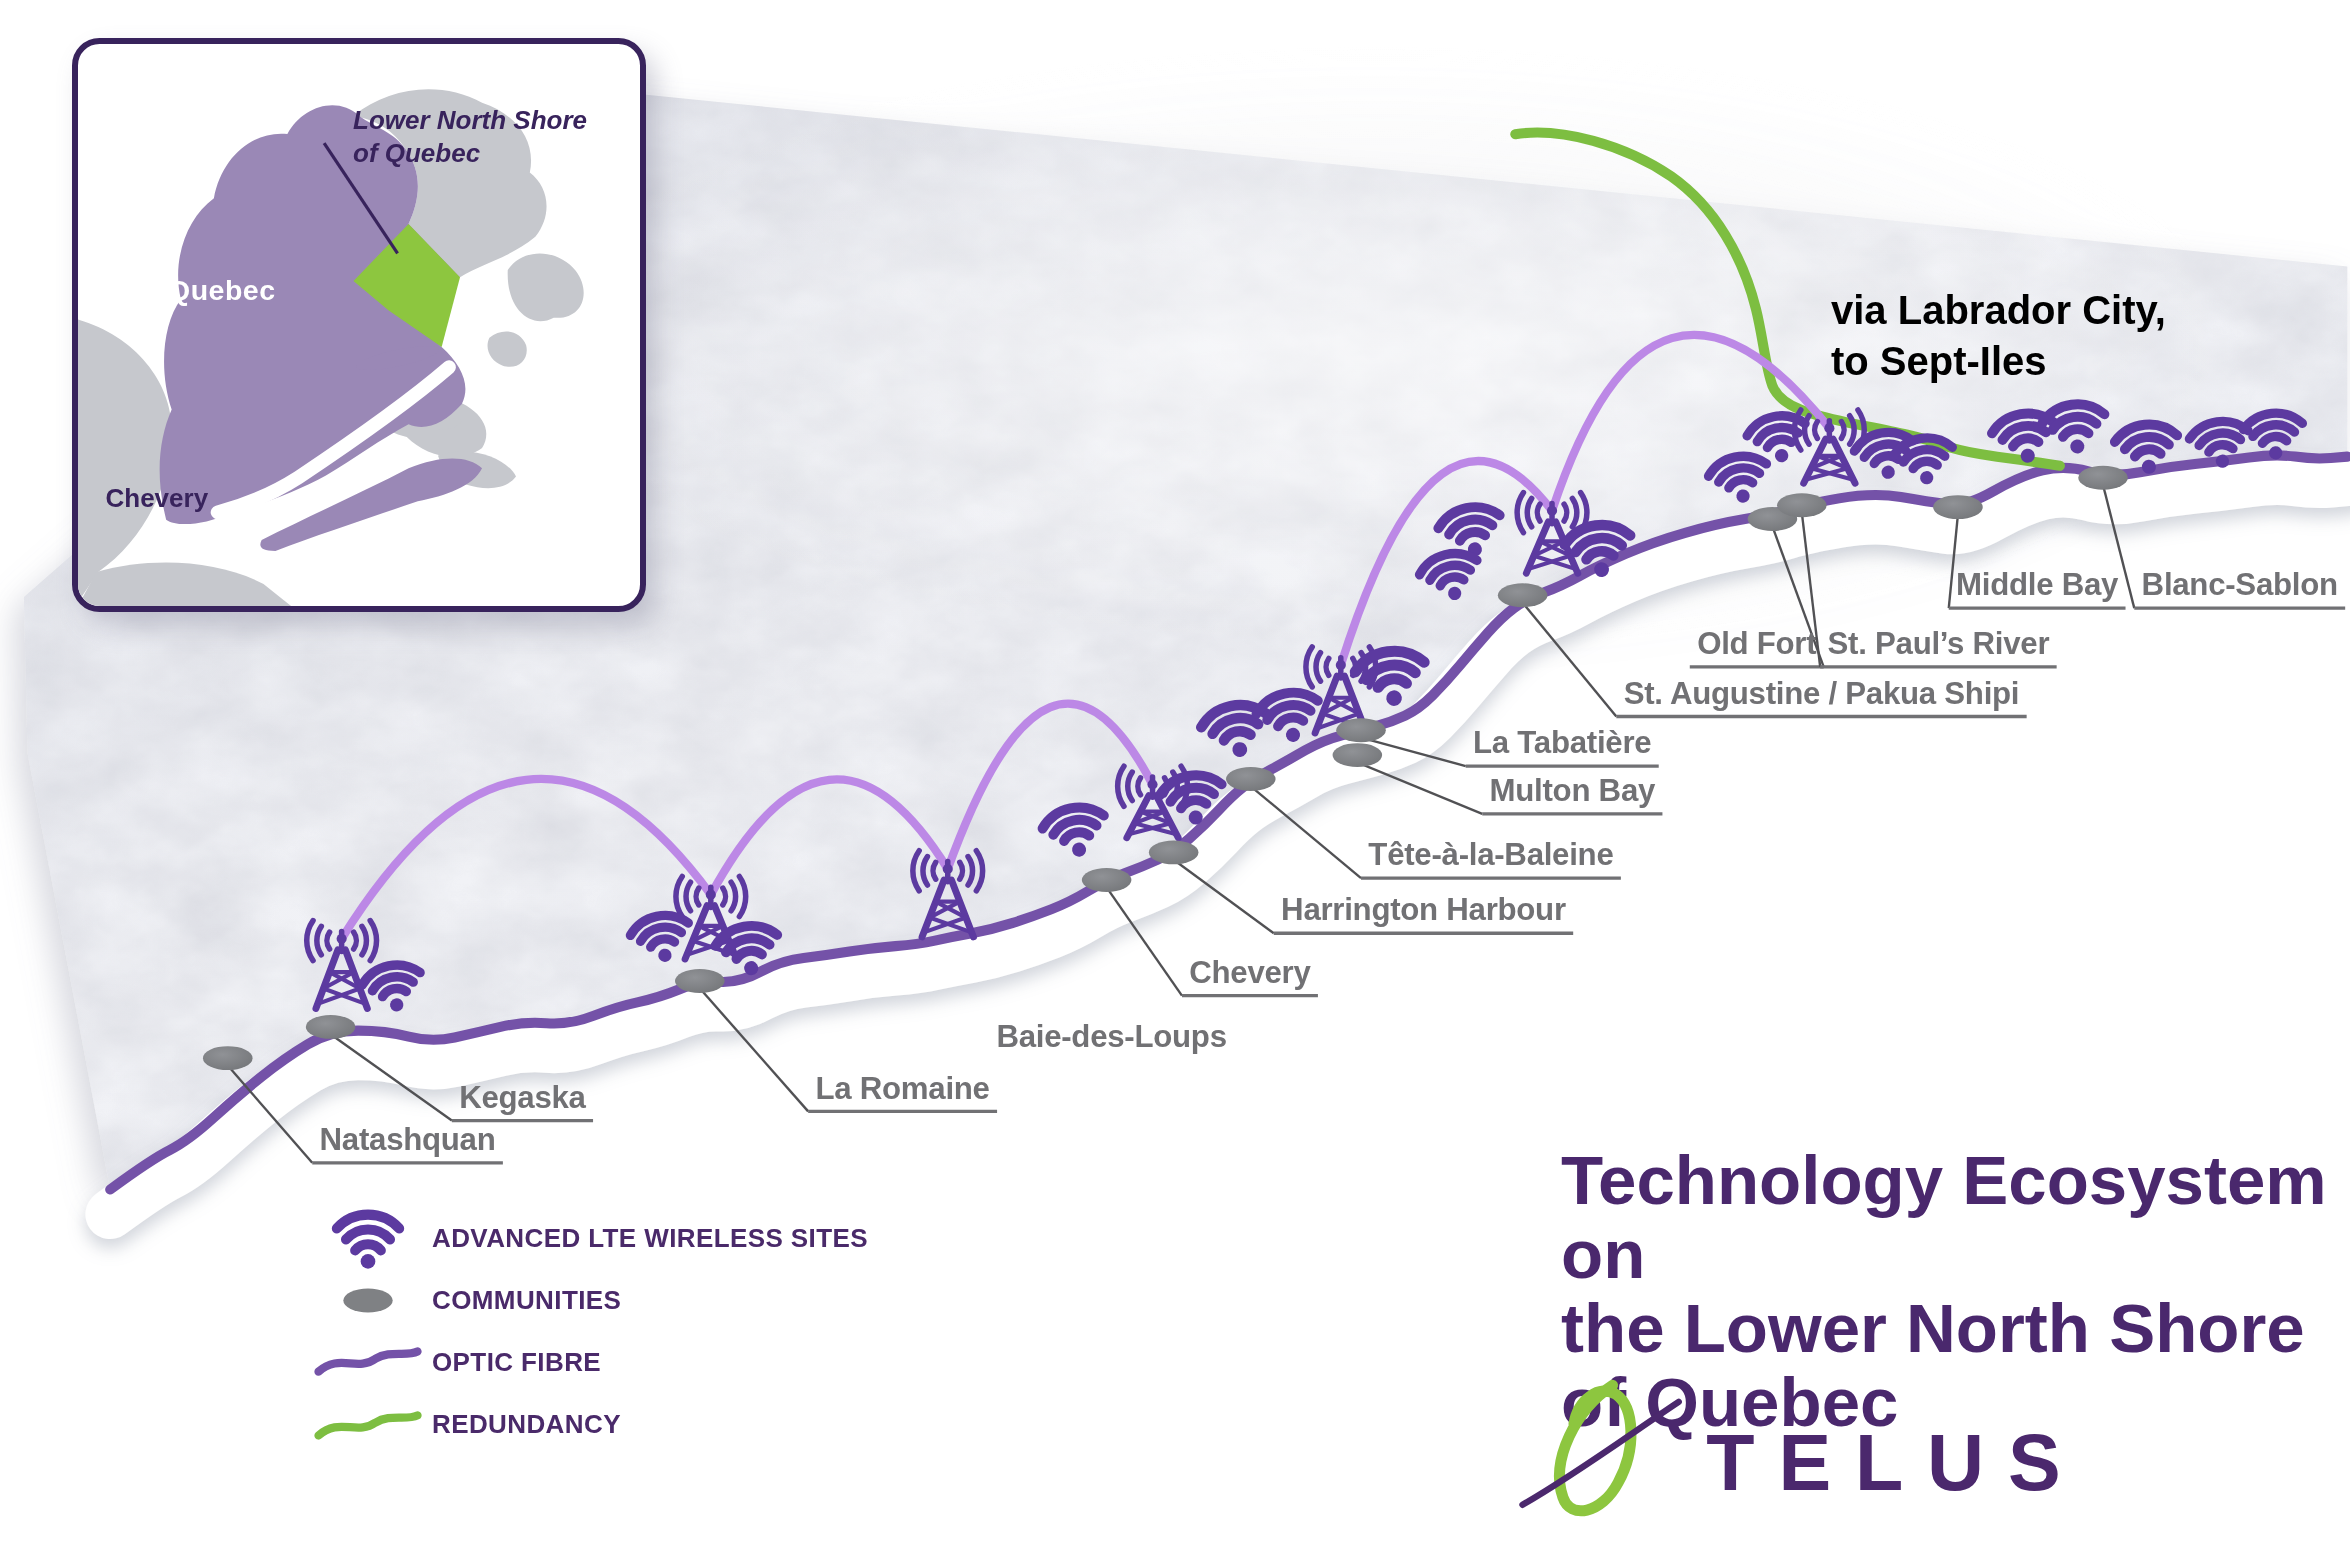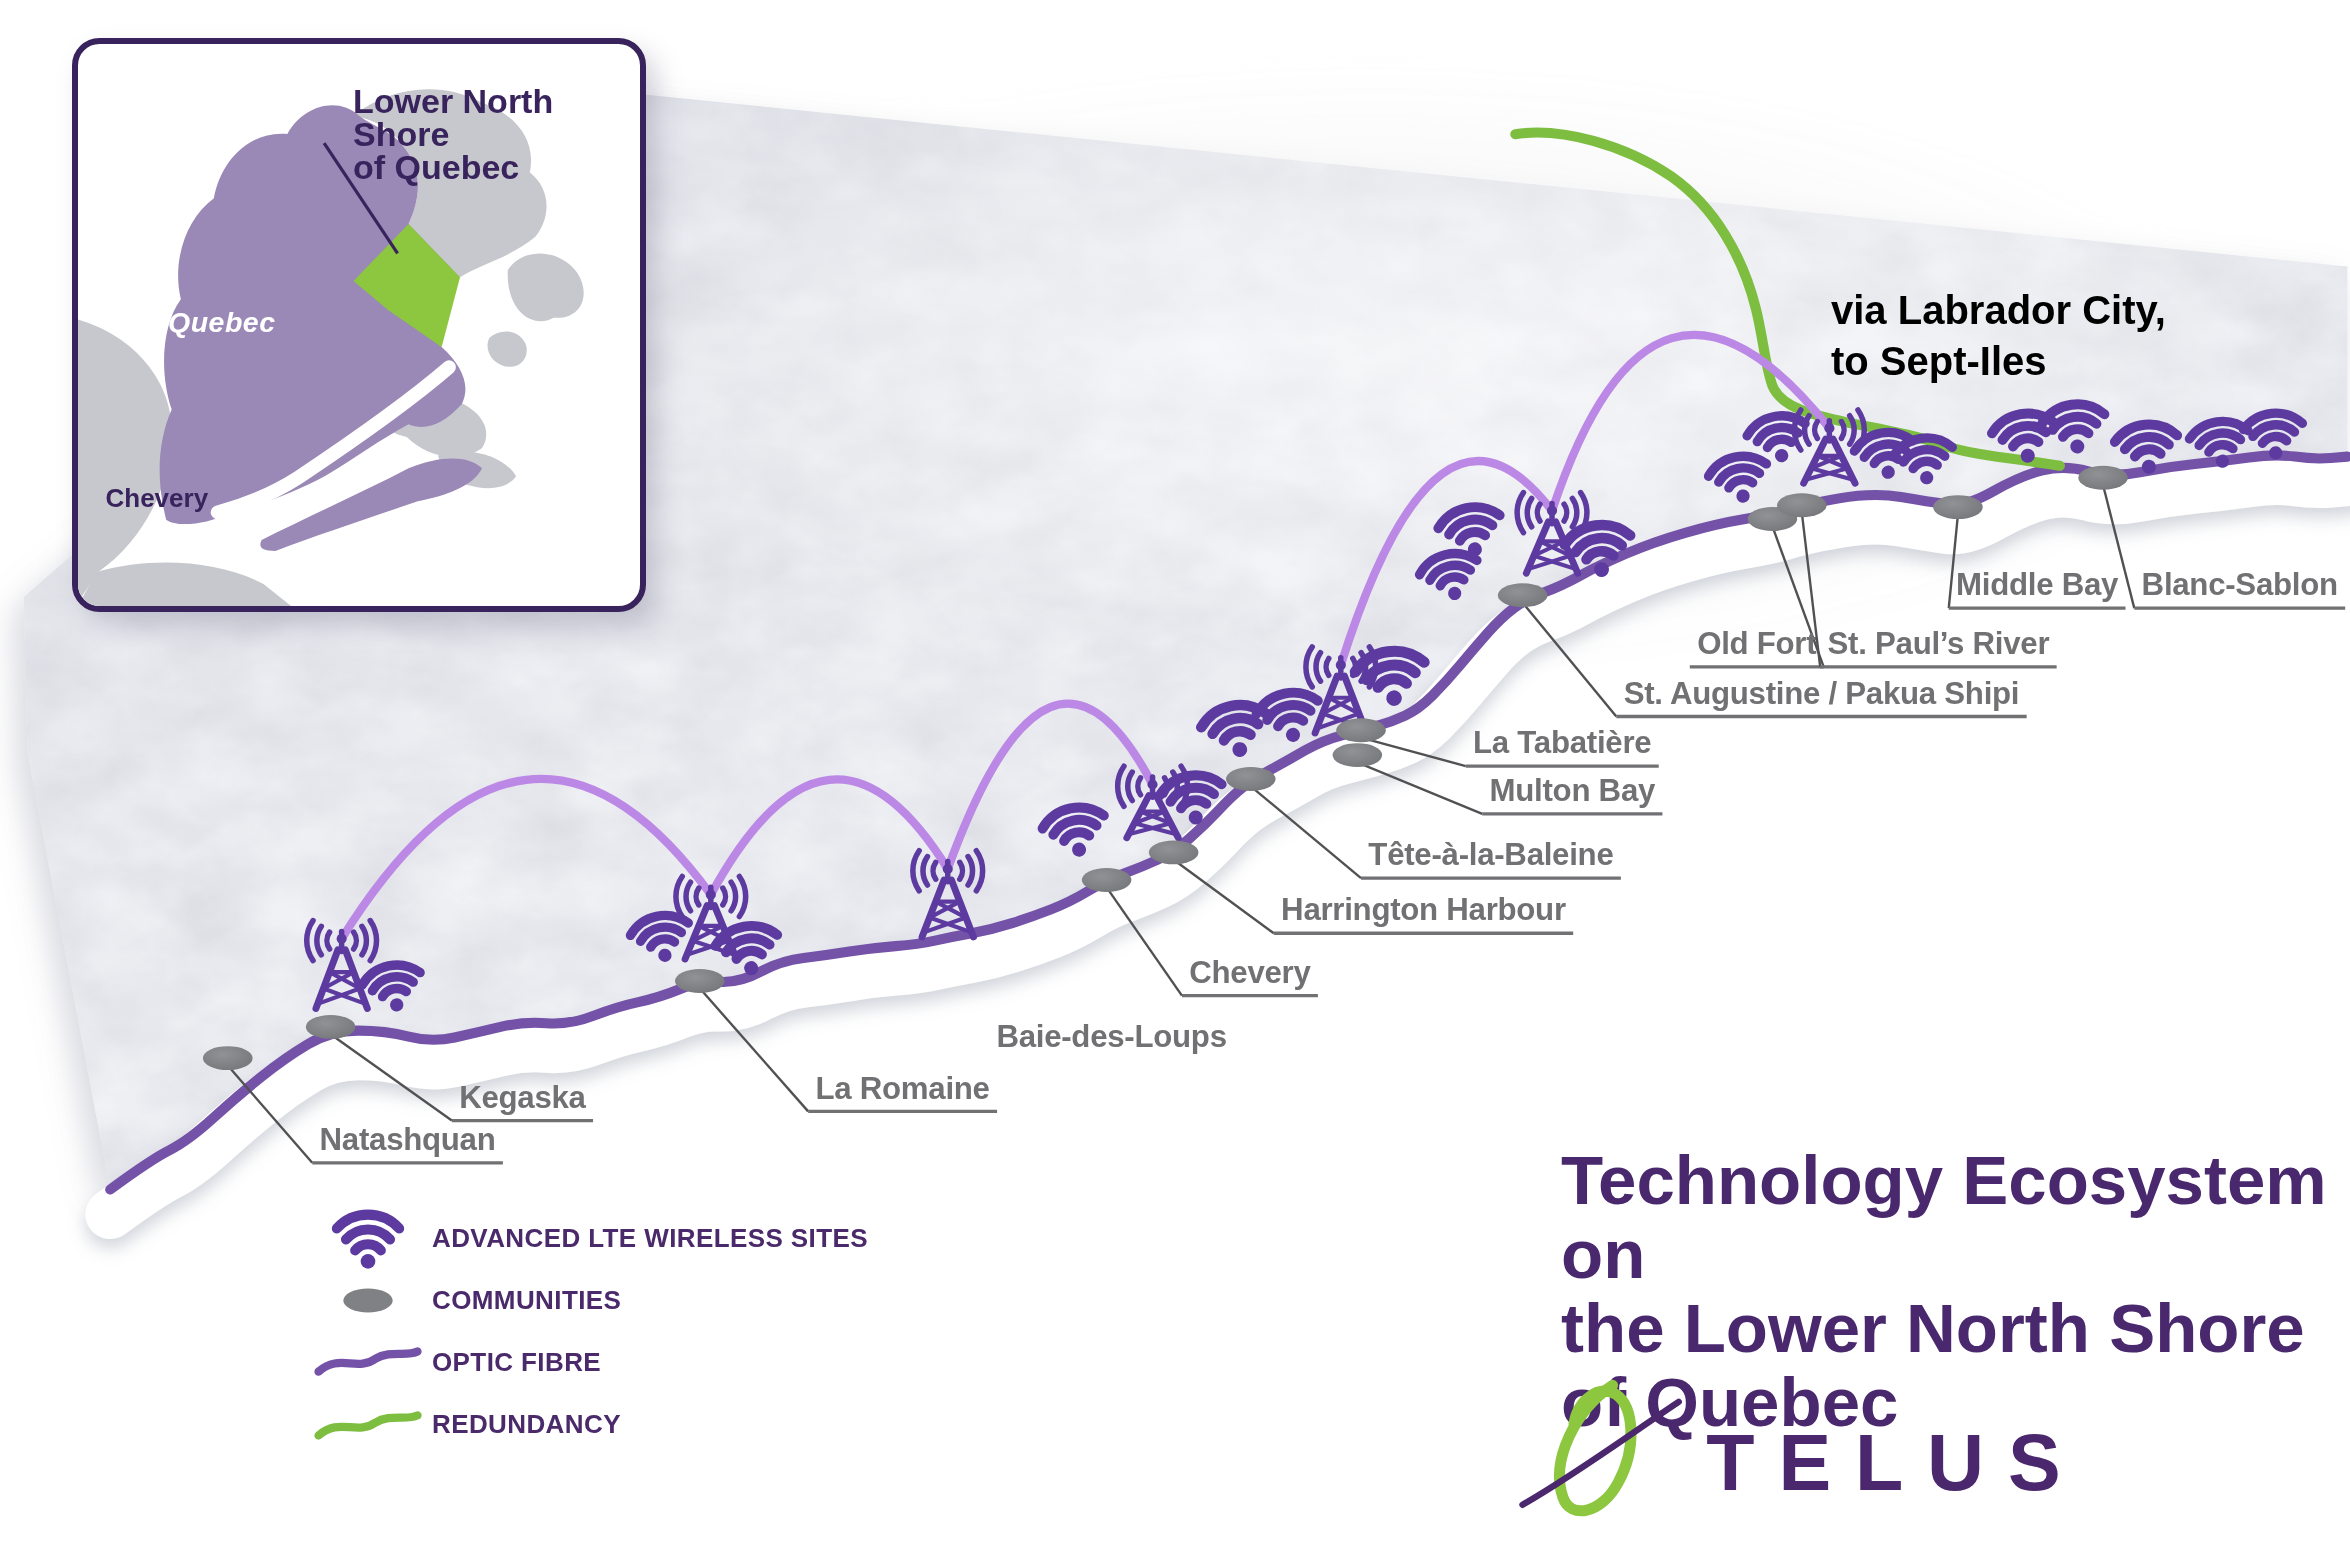--- a/index.html
+++ b/index.html
@@ -6,22 +6,22 @@
   #stage{position:relative;width:2351px;height:1568px;overflow:hidden;background:#ffffff;
          font-family:"Liberation Sans","DejaVu Sans",sans-serif;}
   svg{display:block;}
   #map{position:absolute;left:0;top:0;}
   
   #inset{position:absolute;left:72px;top:38px;width:562px;height:562px;
          border:6.4px solid #38235C;border-radius:27.5px;background:#ffffff;
          box-shadow:11px 14.7px 26px rgba(110,110,135,.30);overflow:hidden;}
   #inset svg{position:absolute;left:0;top:0;}
   .inset-label{position:absolute;font-weight:700;color:#38235C;}
-  #inset-region{left:275px;top:41px;font-size:34px;line-height:33px;}
-  #inset-quebec{left:90px;top:262px;font-size:28.5px;color:#ffffff;letter-spacing:0.5px;font-style:italic;}
+  #inset-region{left:275px;top:60px;font-size:26px;line-height:33px;font-style:italic;}
+  #inset-quebec{left:90px;top:230px;font-size:28.5px;color:#ffffff;letter-spacing:0.5px;}
   #inset-ontario{left:27.5px;top:439px;font-size:26px;}
   
   #legend{position:absolute;left:303px;top:1207px;}
   .lrow{display:flex;align-items:center;height:62px;}
   .licon{width:129px;display:flex;justify-content:center;align-items:center;}
   .ltext{font-weight:700;font-size:26px;color:#4A2A6A;letter-spacing:0.4px;}
   
   #route-note{position:absolute;left:1831px;top:285px;font-weight:700;font-size:40px;
               line-height:51px;color:#000000;}
   

